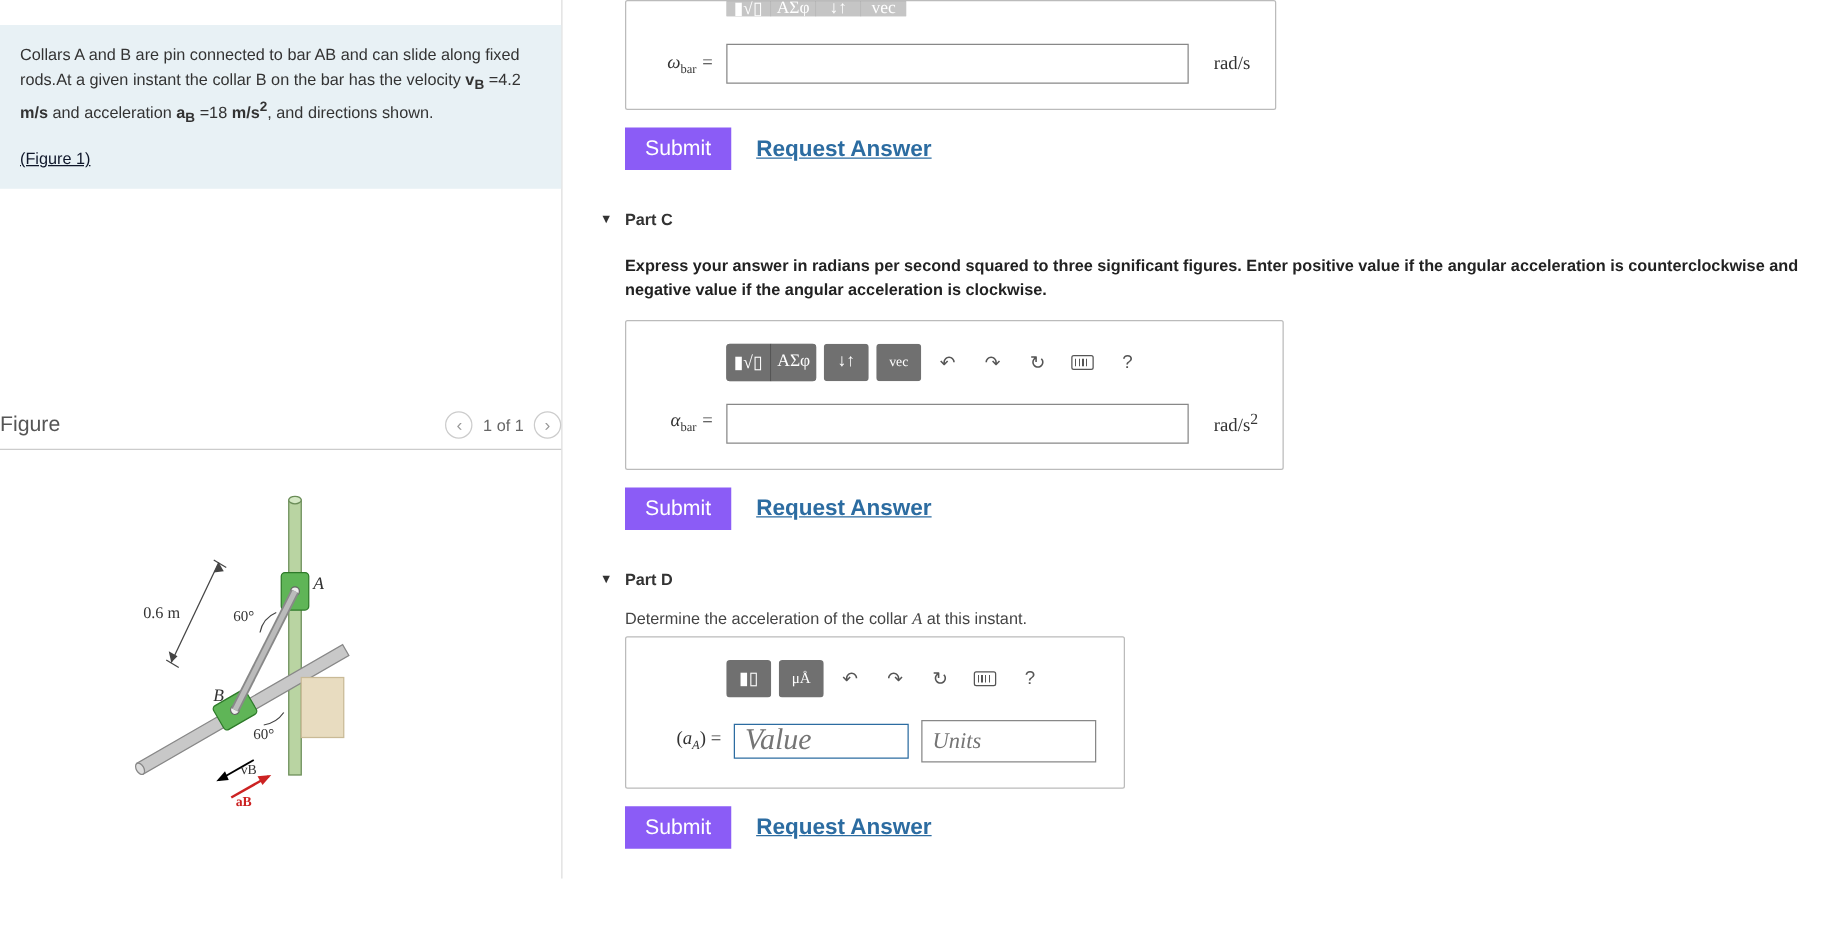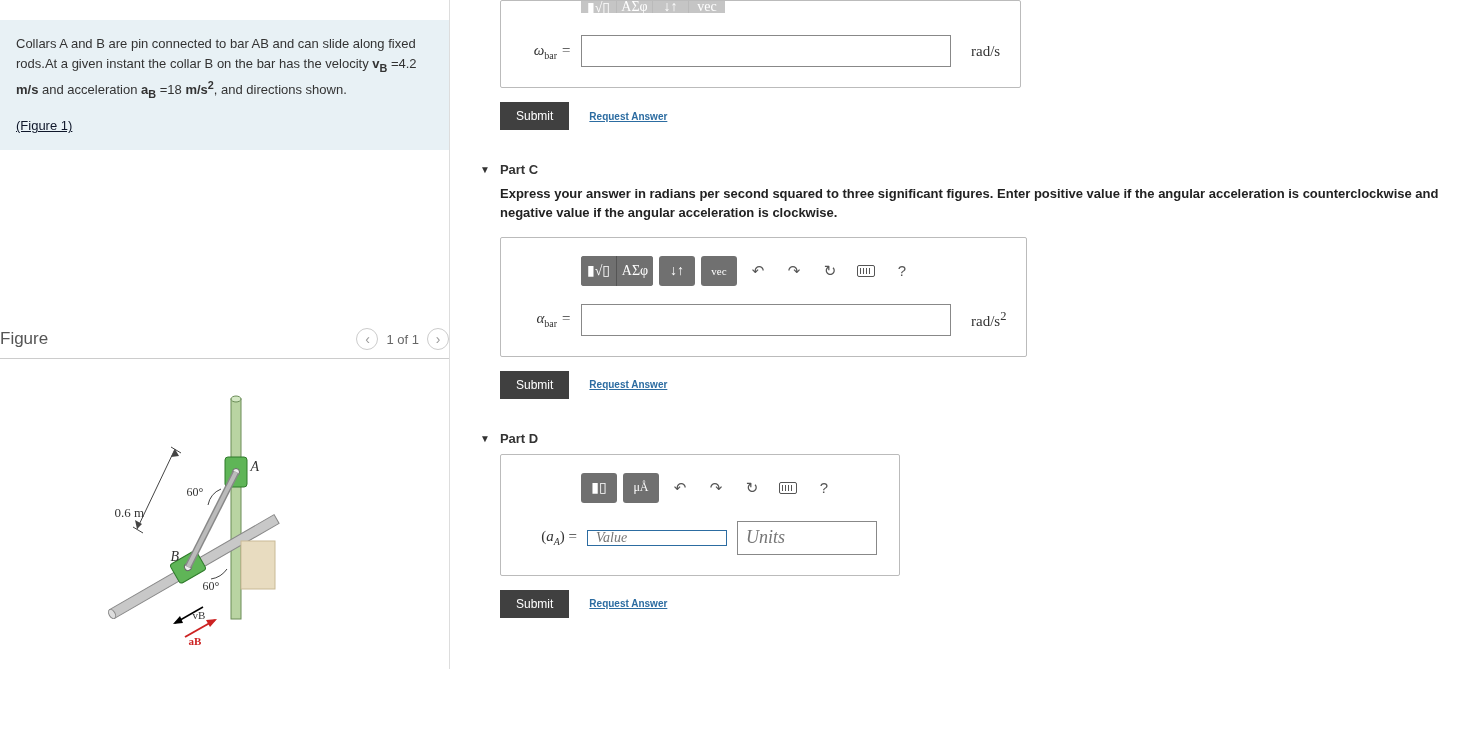--- a/index.html
+++ b/index.html
@@ -15,43 +15,43 @@
   .figure-title { font-size: 17px; color: #555; }
   .figure-nav { margin-left: auto; display: flex; align-items: center; gap: 8px; color: #666; font-size: 13px; }
   .nav-btn { border: 1px solid #ccc; border-radius: 50%; width: 22px; height: 22px; display: flex; align-items: center; justify-content: center; background: #fff; color: #999; cursor: pointer; font-size: 14px; }
 
   .figure-canvas { width: 300px; height: 280px; margin: 30px auto 0; position: relative; }
 
   .part-header { display: flex; align-items: center; gap: 10px; padding: 18px 0 8px 20px; font-weight: bold; color: #333; font-size: 13px; }
   .part-header .tri { font-size: 10px; }
   .part-body { padding: 0 0 14px 40px; }
   .prompt { color: #444; margin: 8px 0 6px; }
-  .hint { color: #222; font-weight: bold; margin-bottom: 14px; line-height: 1.45; }
+  .hint { color: #222; font-weight: bold; margin-bottom: 14px; line-height: 1.45; margin-top: 13px; }
 
   .answer-box { border: 1px solid #bbb; border-radius: 2px; padding: 18px 20px 20px 24px; display: inline-block; min-width: 480px; }
   .toolbar { display: flex; gap: 6px; align-items: center; margin-bottom: 18px; margin-left: 56px; }
   .tb-group { display: flex; background: #707070; border-radius: 3px; overflow: hidden; }
   .tb-btn { background: #707070; border: none; border-right: 1px solid #555; color: #fff; width: 36px; height: 30px; display: flex; align-items: center; justify-content: center; font-family: serif; font-size: 14px; cursor: pointer; }
   .tb-btn:last-child { border-right: none; }
   .tb-plain { background: none; border: none; width: 30px; height: 28px; display: flex; align-items: center; justify-content: center; color: #555; cursor: pointer; font-size: 15px; }
   .kbd-icon { width: 20px; height: 12px; border: 1px solid #555; border-radius: 2px; position: relative; }
   .kbd-icon::before { content: ""; position: absolute; inset: 2px; background: repeating-linear-gradient(90deg,#555 0 1px,transparent 1px 3px); }
 
   .answer-row { display: flex; align-items: center; gap: 10px; }
   .var-label { font-family: "Times New Roman", serif; font-style: italic; font-size: 15px; text-align: right; min-width: 46px; }
   .var-label sub { font-style: normal; font-size: 10px; }
   .answer-input { border: 1px solid #888; height: 32px; width: 370px; padding: 0 6px; font-size: 14px; }
   .unit-label { font-family: "Times New Roman", serif; font-size: 15px; margin-left: 10px; }
 
-  .value-input { border: 1px solid #2c6ca1; height: 16px; width: 140px; padding: 0 8px; font-family: "Times New Roman", serif; font-style: italic; font-size: 14px; color: #3b82f6; }
+  .value-input { border: 1px solid #2c6ca1; height: 28px; width: 140px; padding: 0 8px; font-family: "Times New Roman", serif; font-style: italic; font-size: 24px; color: #3b82f6; }
   .units-input { border: 1px solid #888; height: 34px; width: 140px; padding: 13px 8px; font-family: "Times New Roman", serif; font-style: italic; font-size: 18px; color: #999; }
 
   .btn-row { margin-top: 14px; display: flex; align-items: center; gap: 20px; }
-  .submit-btn { background: #404040; color: #fff; border: none; padding: 7px 16px; font-size: 12px; cursor: pointer; }
-  .req-link { color: #2c6ca1; text-decoration: underline; font-weight: bold; font-size: 10px; cursor: pointer; }
+  .submit-btn { background: #8b5cf6; color: #fff; border: none; padding: 7px 16px; font-size: 17px; cursor: pointer; }
+  .req-link { color: #2c6ca1; text-decoration: underline; font-weight: bold; font-size: 18px; cursor: pointer; }
 
   .serif-i { font-family: "Times New Roman", serif; font-style: italic; }
 </style>
 </head>
 <body>
 
 <div class="container">
   <div class="left-col">
     <div class="problem-box">
       <span>Collars A and B are pin connected to bar AB and can slide along fixed rods.At a given instant the collar B on the bar has the velocity </span><b><span>v</span><sub>B</sub></b><span> =4.2 </span><b><span>m/s</span></b><span> and acceleration </span><b><span>a</span><sub>B</sub></b><span> =18 </span><b><span>m/s</span><sup>2</sup></b><span>, and directions shown.</span>
@@ -102,21 +102,21 @@
 
         <path d="M 146 100 A 22 22 0 0 0 133 116" fill="none" stroke="#444"></path>
         <path d="M 136 190 A 24 24 0 0 0 152 180" fill="none" stroke="#444"></path>
 
         <line x1="128" y1="218" x2="100" y2="234" stroke="#000" stroke-width="1.5"></line>
         <polygon points="98,235 108,234 105,227" fill="#000"></polygon>
 
         <line x1="110" y1="248" x2="140" y2="231" stroke="#c22" stroke-width="2"></line>
         <polygon points="142,230 131,231 135,238" fill="#c22"></polygon>
       </svg>
-      <div style="position:absolute;left:40px;top:116px;font-family:'Times New Roman',serif;font-size:13px">0.6 m</div>
+      <div style="position:absolute;left:40px;top:92px;font-family:'Times New Roman',serif;font-size:13px">0.6 m</div>
       <div style="position:absolute;left:112px;top:96px;font-family:'Times New Roman',serif;font-size:12px">60°</div>
       <div style="position:absolute;left:128px;top:190px;font-family:'Times New Roman',serif;font-size:12px">60°</div>
       <div style="position:absolute;left:176px;top:70px;font-family:'Times New Roman',serif;font-style:italic;font-size:14px">A</div>
       <div style="position:absolute;left:96px;top:160px;font-family:'Times New Roman',serif;font-style:italic;font-size:14px">B</div>
       <div style="position:absolute;left:118px;top:220px;font-family:'Times New Roman',serif;font-size:11px;font-weight:normal"><span>vB</span></div>
       <div style="position:absolute;left:114px;top:246px;font-family:'Times New Roman',serif;font-size:11px;font-weight:bold;color:#c22"><span>aB</span></div>
     </div>
   </div>
 
   <div class="right-col">
@@ -204,20 +204,21 @@
         <button class="submit-btn">Submit</button>
         <span class="req-link">Request Answer</span>
       </div>
     </div>
 
     <div class="part-header">
       <span class="tri">▼</span>
       <span>Part D</span>
     </div>
     <div class="part-body">
+      <div class="prompt"><span>Determine the acceleration of the collar </span><span class="serif-i">A</span><span> at this instant.</span></div>
       <div class="answer-box" style="min-width:400px">
         <div class="toolbar" style="margin-left:56px">
           <div class="tb-group">
             <button class="tb-btn">
                 <span>▮▯</span>
               </button>
           </div>
           <div class="tb-group">
             <button class="tb-btn">
                 <span style="font-size:12px">μÅ</span>

